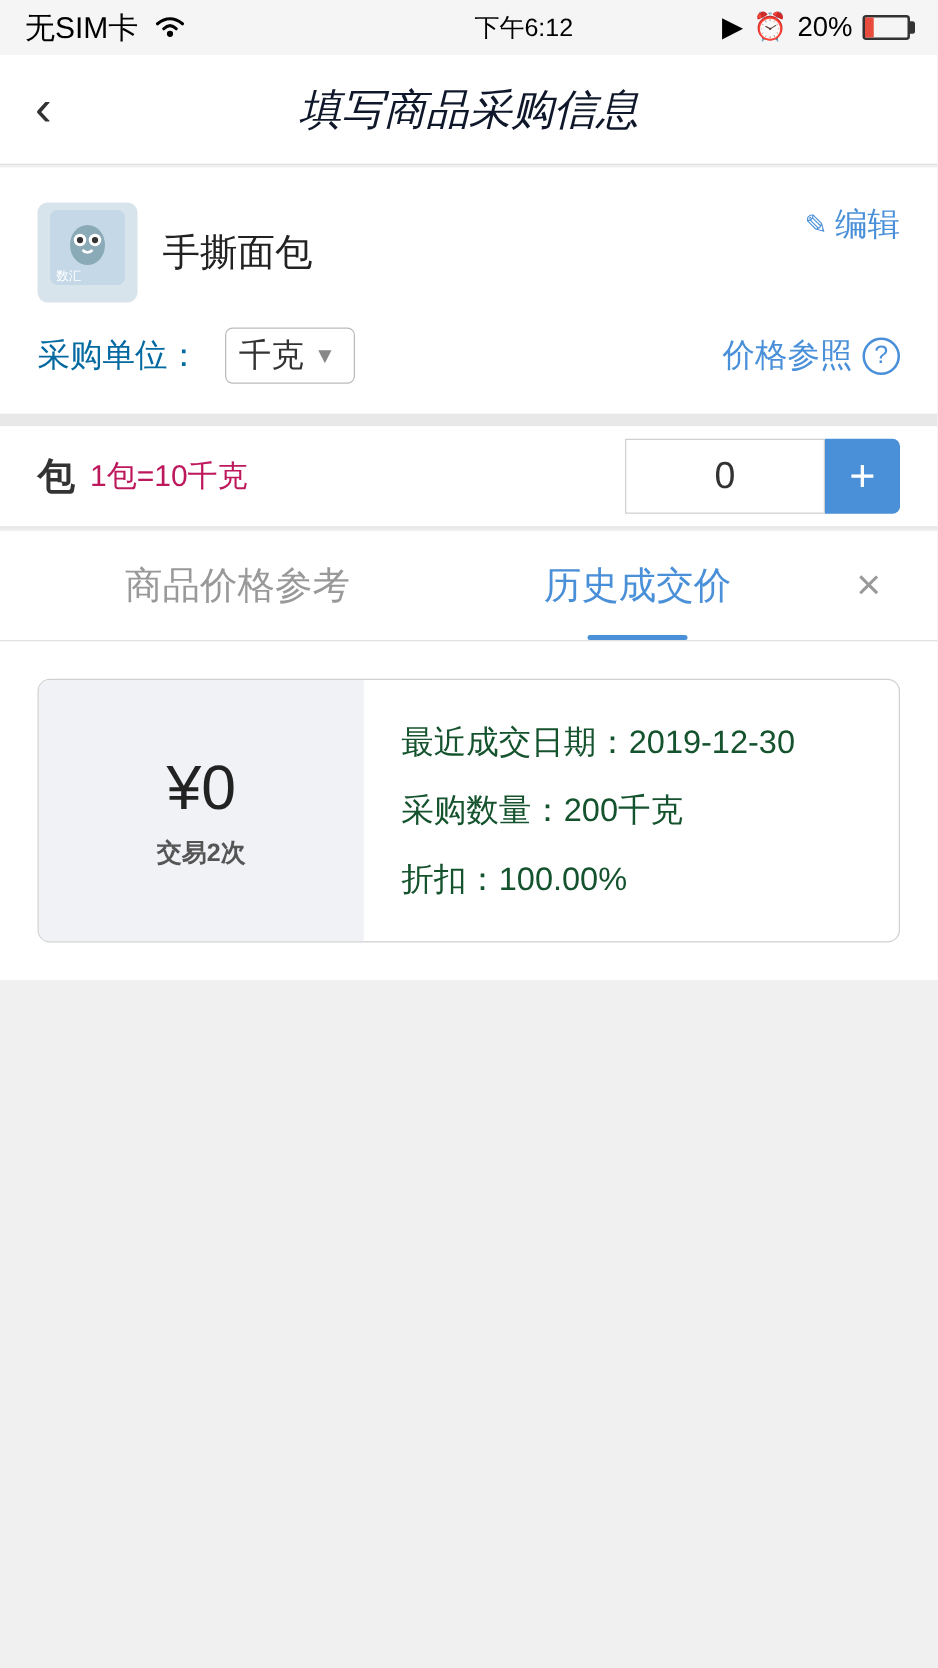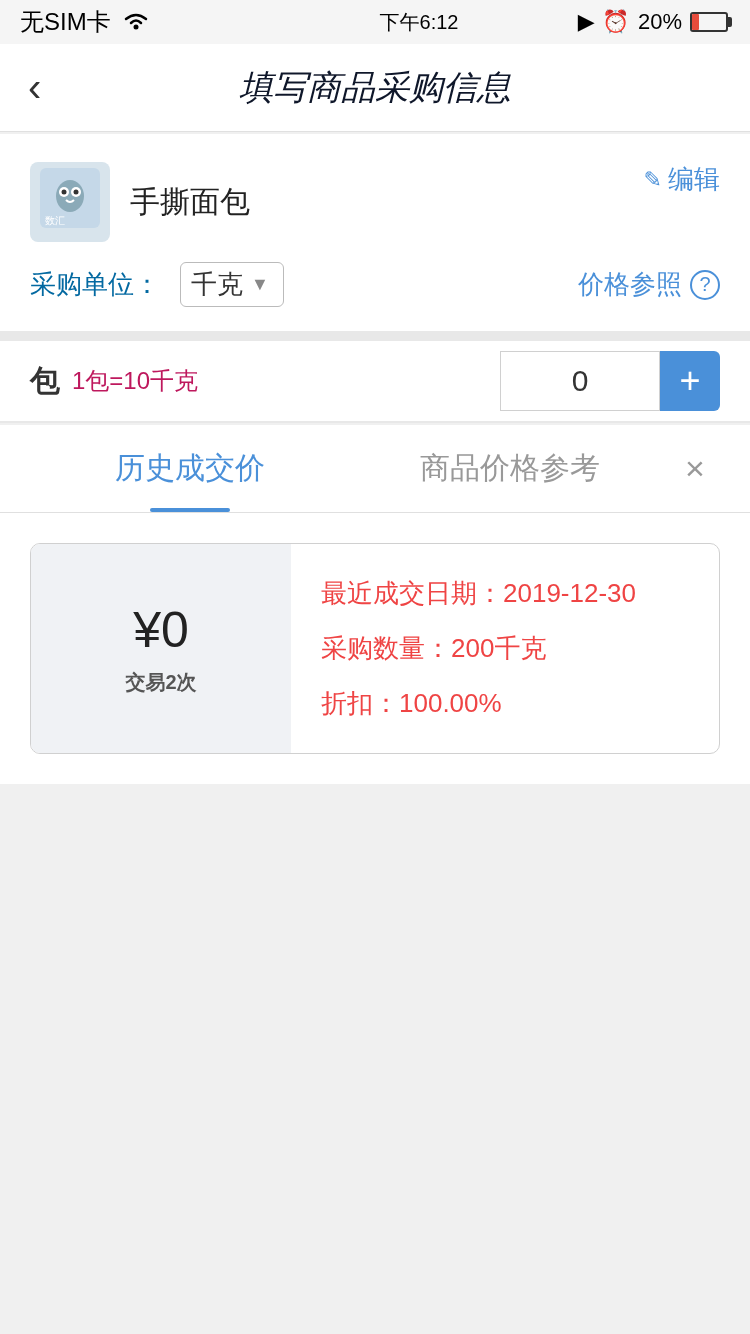--- a/index.html
+++ b/index.html
@@ -335,21 +335,21 @@
     .price-card-right {
       flex: 1;
       padding: 30px 30px;
       display: flex;
       flex-direction: column;
       gap: 16px;
       justify-content: center;
     }
     .price-detail-row {
       font-size: 26px;
-      color: #ef4444;
+      color: #14532d;
       line-height: 1.5;
     }
 
     
     .page-rest {
       background: #f0f0f0;
       flex: 1;
       min-height: 400px;
     }
   </style>
@@ -445,26 +445,26 @@
     <button class="quantity-plus">
       <span>+</span>
     </button>
   </div>
 </div>
 
 <div class="small-divider"></div>
 
 <div class="tabs-section">
   <div class="tabs-header">
+    <div class="tab-item">
+      <span class="tab-label">商品价格参考</span>
+    </div>
     <div class="tab-item active">
       <span class="tab-label">历史成交价</span>
       <div class="tab-underline"></div>
-    </div>
-    <div class="tab-item">
-      <span class="tab-label">商品价格参考</span>
     </div>
     <div class="tab-close">
       <span>×</span>
     </div>
   </div>
 
   <div class="price-card-section">
     <div class="price-card">
       <div class="price-card-left">
         <div class="price-amount">

